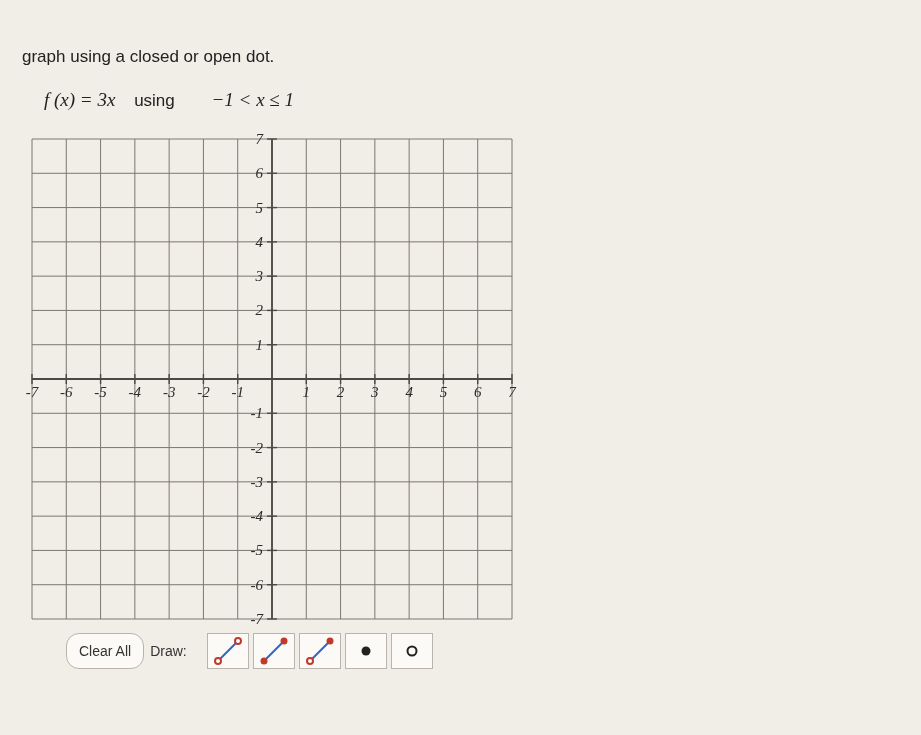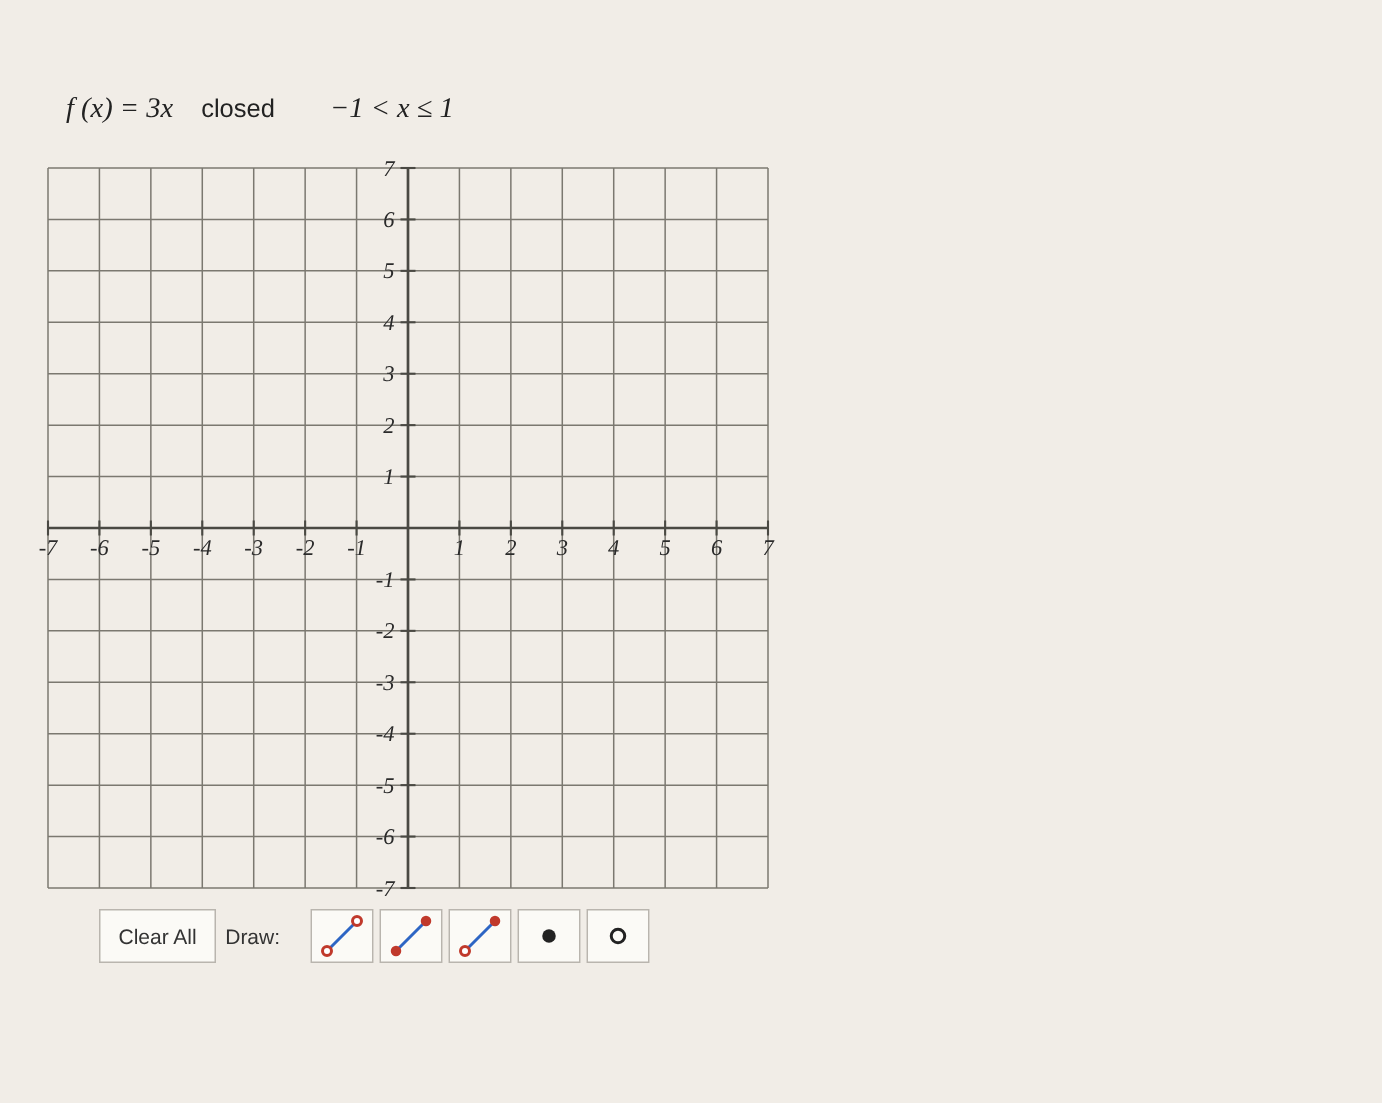--- a/index.html
+++ b/index.html
@@ -52,38 +52,39 @@
     height: 36px;
     min-width: 42px;
     display: flex;
     align-items: center;
     justify-content: center;
     font-size: 14px;
     color: #333;
     box-sizing: border-box;
     cursor: pointer;
   }
-  .tool-btn.text { padding: 0 12px; }
+  .tool-btn.text { padding: 0 12px; border-radius: 13px; }
   .tool-btn + .tool-btn { margin-left: 4px; }
   .draw-label {
     font-size: 14px;
     color: #333;
     margin: 0 20px 0 6px;
   }
 </style>
 </head>
 <body>
 
 <div class="question-text">
   <br>
+  <span>graph using a closed or open dot.</span>
 </div>
 
 <div class="function-line">
   <span class="fx">f (x) = 3x</span>
-  <span class="where">closed</span>
+  <span class="where">using</span>
   <span class="fx">−1 &lt; x ≤ 1</span>
 </div>
 
 <div class="graph-wrap">
   <svg class="grid" width="500" height="500" viewBox="0 0 500 500" id="grid-svg">
       <line x1="10" y1="490" x2="10" y2="10" class="grid-line"></line>
       <line x1="44.285714285714285" y1="490" x2="44.285714285714285" y2="10" class="grid-line"></line>
       <line x1="78.57142857142857" y1="490" x2="78.57142857142857" y2="10" class="grid-line"></line>
       <line x1="112.85714285714285" y1="490" x2="112.85714285714285" y2="10" class="grid-line"></line>
       <line x1="147.14285714285714" y1="490" x2="147.14285714285714" y2="10" class="grid-line"></line>

